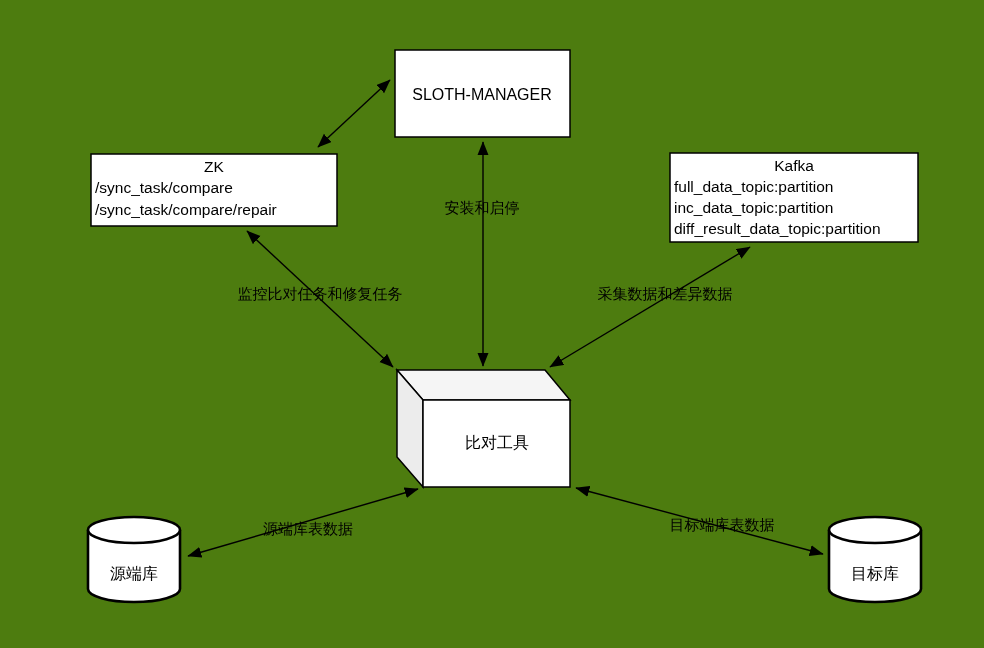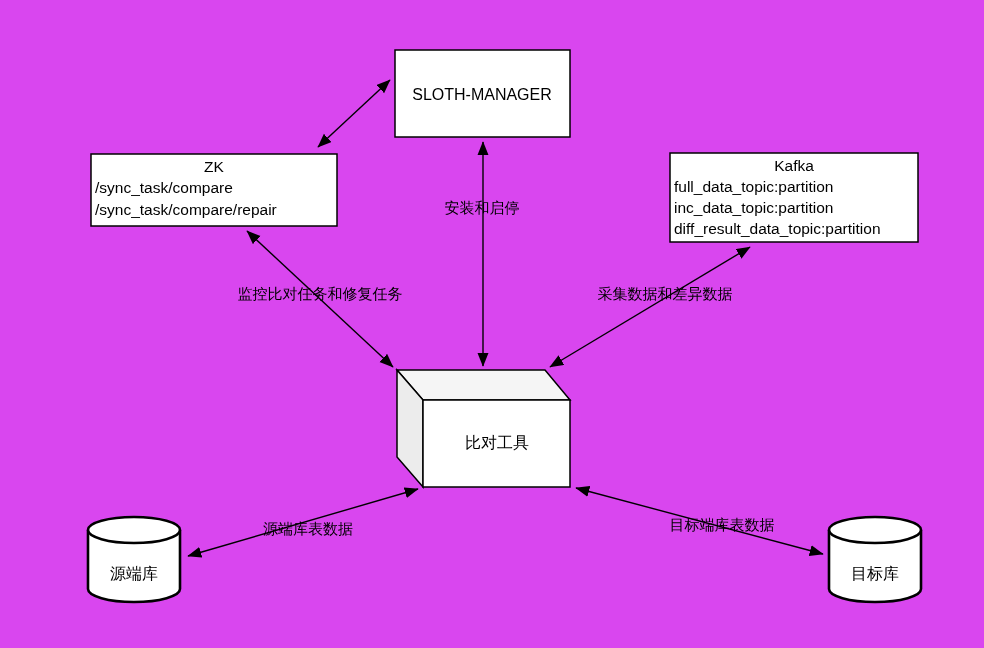--- a/index.html
+++ b/index.html
@@ -8,21 +8,21 @@
     background: #ffffff;
     width: 984px;
     height: 648px;
     overflow: hidden;
     font-family: "Liberation Sans", sans-serif;
   }
   .canvas-wrap {
     position: relative;
     width: 984px;
     height: 648px;
-    background: #d946ef;
+    background: #4d7c0f;
   }
   svg { display: block; }
   text {
     font-family: "Liberation Sans", sans-serif;
     fill: #000000;
   }
   .node-title { font-size: 15.5px; }
   .node-line  { font-size: 15.5px; }
   .big-label  { font-size: 16px; }
   .edge-label { font-size: 15px; }

